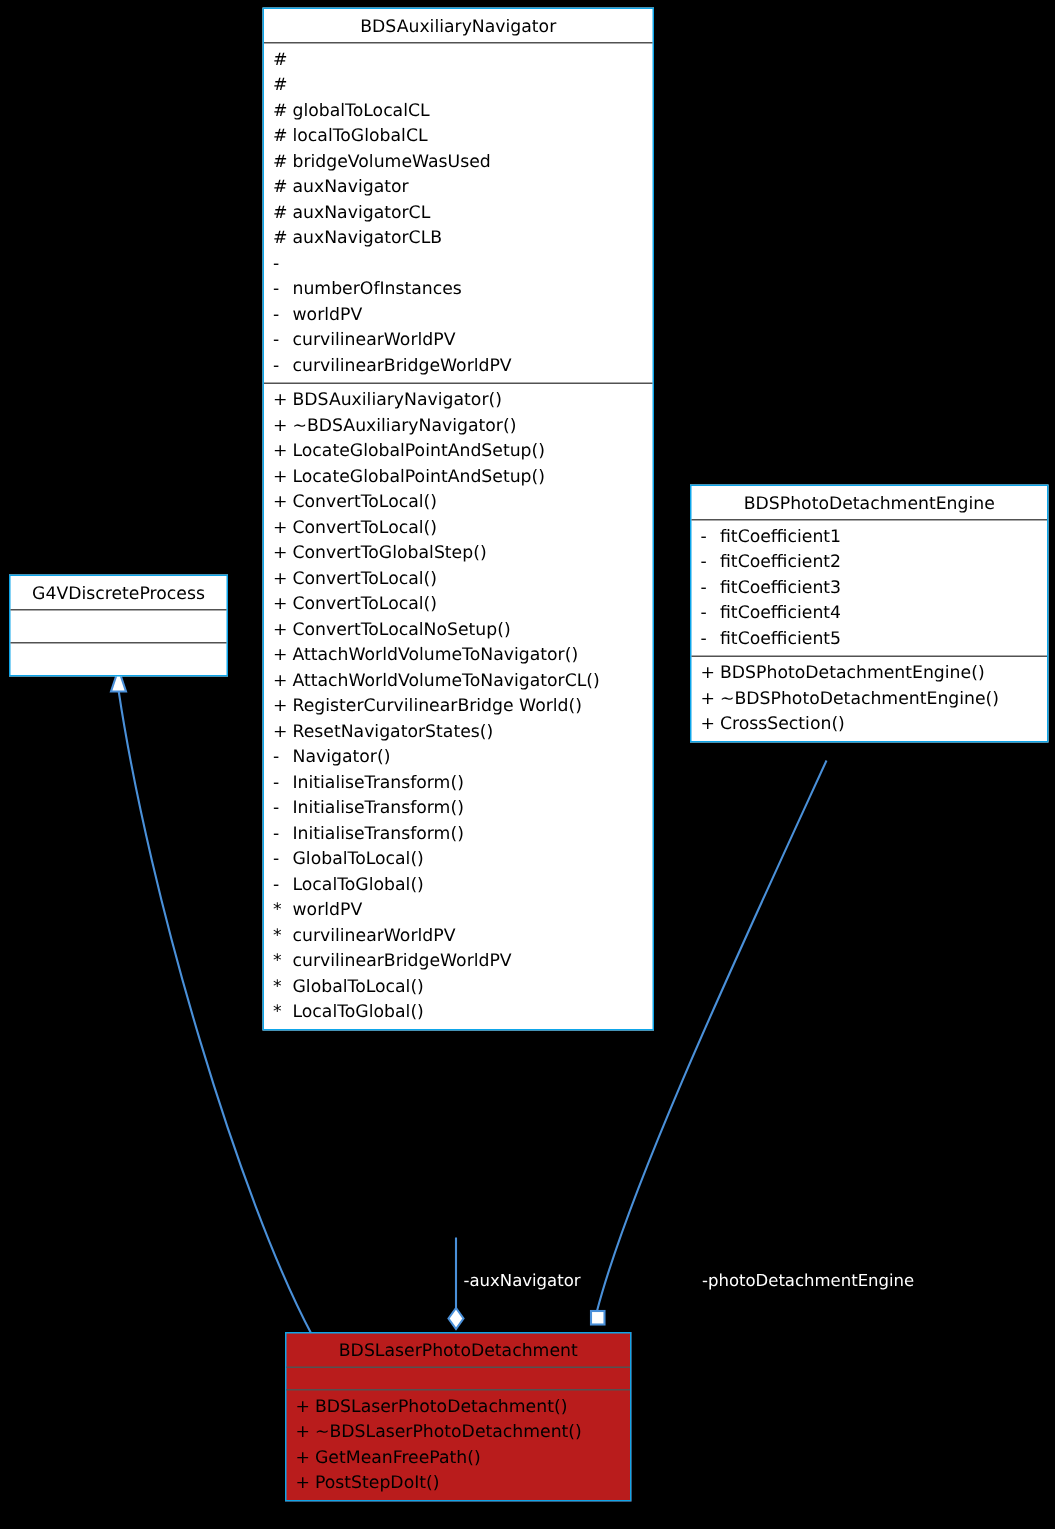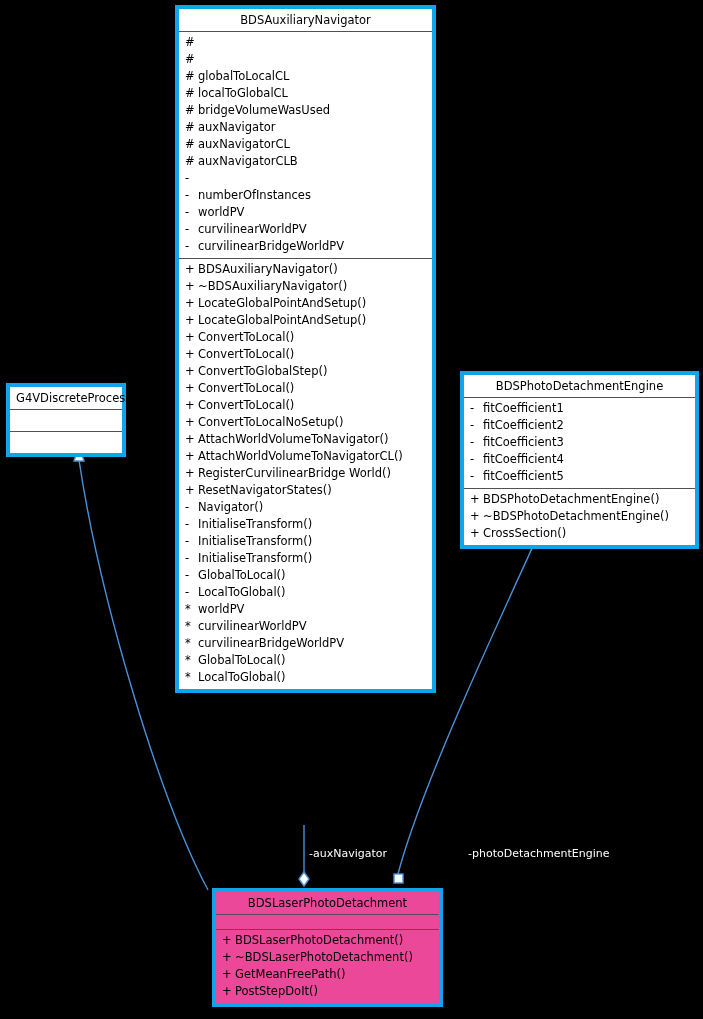--- a/index.html
+++ b/index.html
@@ -12,26 +12,25 @@
     height: 1019px;
     position: relative;
     font-family: "DejaVu Sans", "Liberation Sans", sans-serif;
     font-size: 11.5px;
     color: #000000;
     overflow: hidden;
   }
   .uml-box {
     position: absolute;
     background: #ffffff;
-    border: 4px solid #0ea5e9;
+    border: 1px solid #0ea5e9;
     box-sizing: border-box;
   }
   .uml-box.shaded {
-    background: #ec4899;
-    margin-left: 22px;
+    background: #b91c1c;
   }
   .uml-title {
     text-align: center;
     padding: 4px 6px 4px 6px;
     font-size: 11.5px;
     color: #000000;
     white-space: nowrap;
   }
   .uml-sep {
     border-top: 1px solid #525252;
@@ -250,21 +249,21 @@
         <span class="uml-vis">*</span>
         <span class="uml-name">GlobalToLocal()</span>
       </div>
     <div class="uml-row">
         <span class="uml-vis">*</span>
         <span class="uml-name">LocalToGlobal()</span>
       </div>
   </div>
 </div>
 
-<div class="uml-box" style="left:460px; top:323px; width:239px;margin-top:48px;">
+<div class="uml-box" style="left:460px; top:323px; width:239px;">
   <div class="uml-title">BDSPhotoDetachmentEngine</div>
   <div class="uml-sep"></div>
   <div class="uml-section">
     <div class="uml-row">
         <span class="uml-vis">-</span>
         <span class="uml-name">fitCoefficient1</span>
       </div>
     <div class="uml-row">
         <span class="uml-vis">-</span>
         <span class="uml-name">fitCoefficient2</span>
@@ -292,21 +291,21 @@
         <span class="uml-vis">+</span>
         <span class="uml-name">~BDSPhotoDetachmentEngine()</span>
       </div>
     <div class="uml-row">
         <span class="uml-vis">+</span>
         <span class="uml-name">CrossSection()</span>
       </div>
   </div>
 </div>
 
-<div class="uml-box" style="left:6px; top:383px; width:120px;">
+<div class="uml-box" style="left:6px; top:383px; width:146px;">
   <div class="uml-title">G4VDiscreteProcess</div>
   <div class="uml-sep"></div>
   <div class="uml-section empty-section"></div>
   <div class="uml-sep"></div>
   <div class="uml-section empty-section"></div>
 </div>
 
 <div class="uml-box shaded" style="left:190px; top:888px; width:231px;">
   <div class="uml-title">BDSLaserPhotoDetachment</div>
   <div class="uml-sep"></div>

